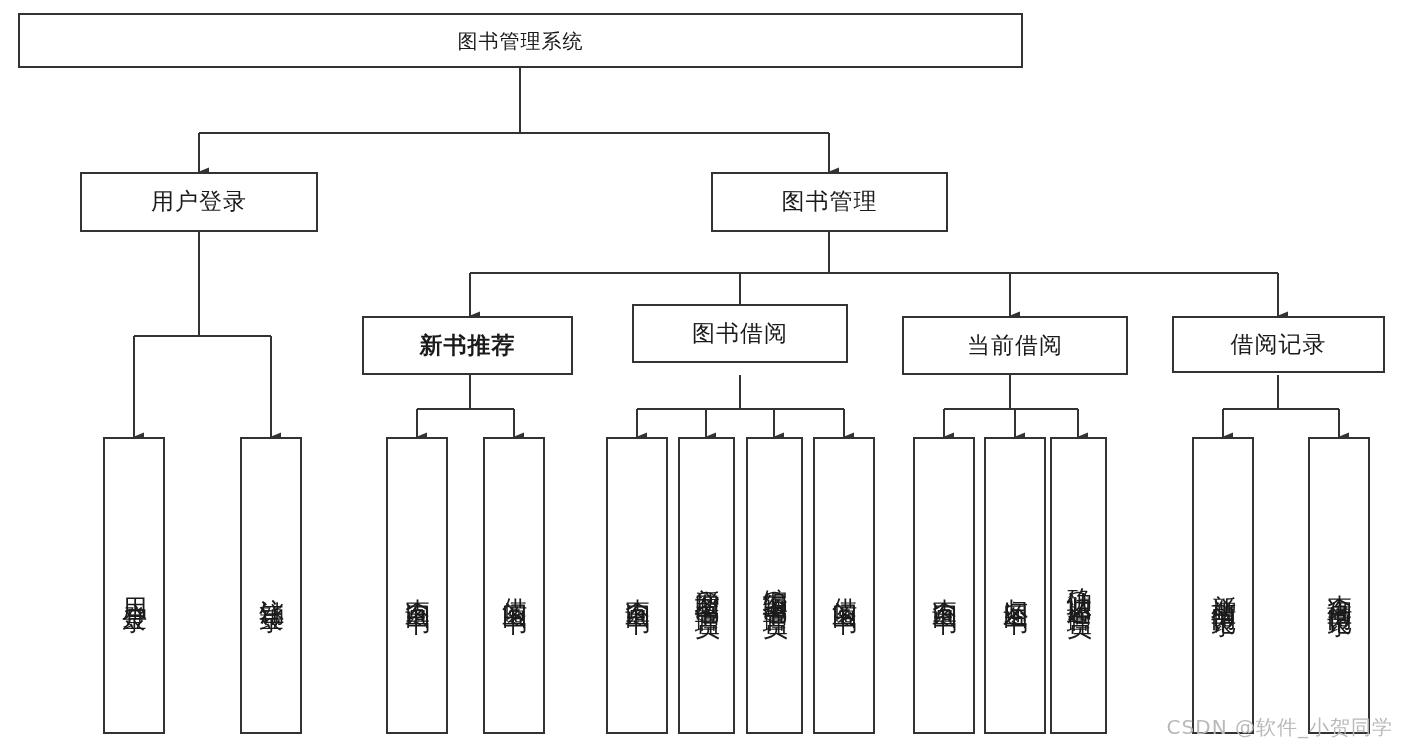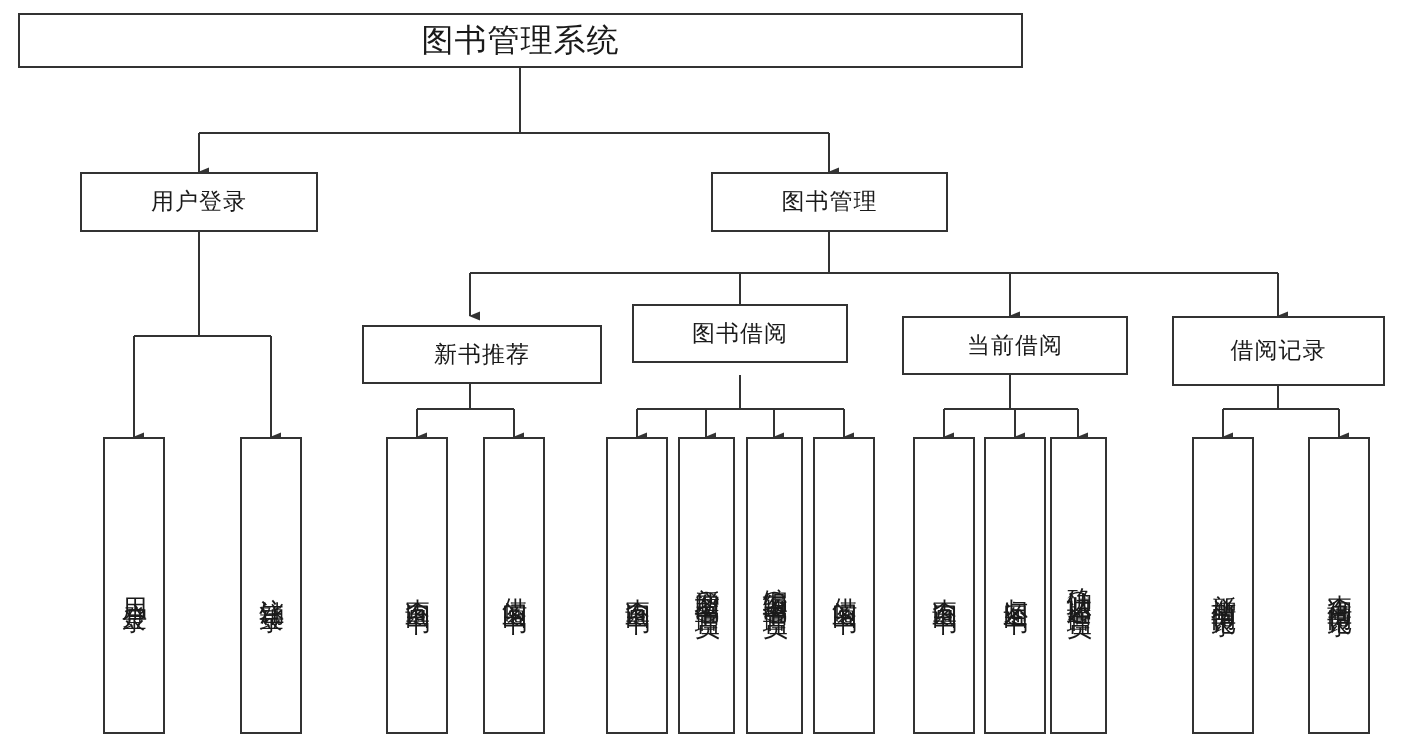--- a/index.html
+++ b/index.html
@@ -37,21 +37,21 @@
     align-items: center;
     justify-content: center;
     color: #1a1a1a;
   }
   .node.horiz {
     font-size: 23px;
     letter-spacing: 1px;
     line-height: 1.2;
   }
   .node.root {
-    font-size: 32px;
+    font-size: 20px;
   }
   .node.leaf {
     writing-mode: vertical-rl;
     text-orientation: upright;
     font-size: 25px;
     letter-spacing: 4px;
     line-height: 1.05;
     padding: 4px 0;
     white-space: nowrap;
   }
@@ -120,30 +120,30 @@
 
   <div id="level2-container">
       <div class="node horiz" style="left: 80px; top: 172px; width: 238px; height: 60px;">
         <span>用户登录</span>
       </div>
       <div class="node horiz" style="left: 711px; top: 172px; width: 237px; height: 60px;">
         <span>图书管理</span>
       </div>
     </div>
   <div id="level3-container">
-      <div class="node horiz" style="left: 362px; top: 325px; width: 240px; height: 59px;">
+      <div class="node horiz" style="left: 362px; top: 316px; width: 211px; height: 59px; font-weight: bold;">
         <span>新书推荐</span>
       </div>
       <div class="node horiz" style="left: 632px; top: 304px; width: 216px; height: 59px;">
         <span>图书借阅</span>
       </div>
       <div class="node horiz" style="left: 902px; top: 316px; width: 226px; height: 59px;">
         <span>当前借阅</span>
       </div>
-      <div class="node horiz" style="left: 1172px; top: 316px; width: 213px; height: 70px;">
+      <div class="node horiz" style="left: 1172px; top: 316px; width: 213px; height: 57px;">
         <span>借阅记录</span>
       </div>
     </div>
   <div id="leaves-container">
       <div class="node leaf" style="left: 103px; top: 437px; width: 62px; height: 297px;">
         <span>用户登录</span>
       </div>
       <div class="node leaf" style="left: 240px; top: 437px; width: 62px; height: 297px;">
         <span>注销登录</span>
       </div>
@@ -175,13 +175,14 @@
         <span>确认归还（管理员）</span>
       </div>
       <div class="node leaf" style="left: 1192px; top: 437px; width: 62px; height: 297px;">
         <span>新增借阅记录</span>
       </div>
       <div class="node leaf" style="left: 1308px; top: 437px; width: 62px; height: 297px;">
         <span>查询借阅记录</span>
       </div>
     </div>
 
+  <div id="watermark">CSDN @软件_小贺同学</div>
 </div>
 
 </body></html>

